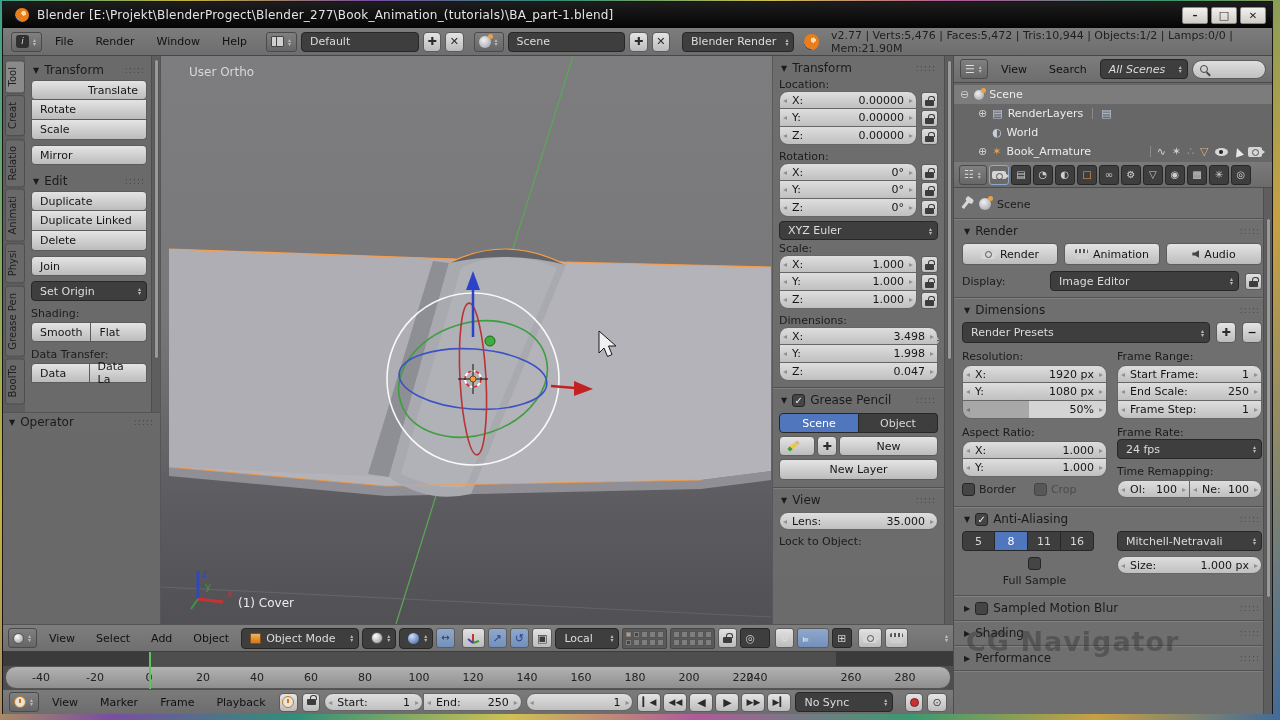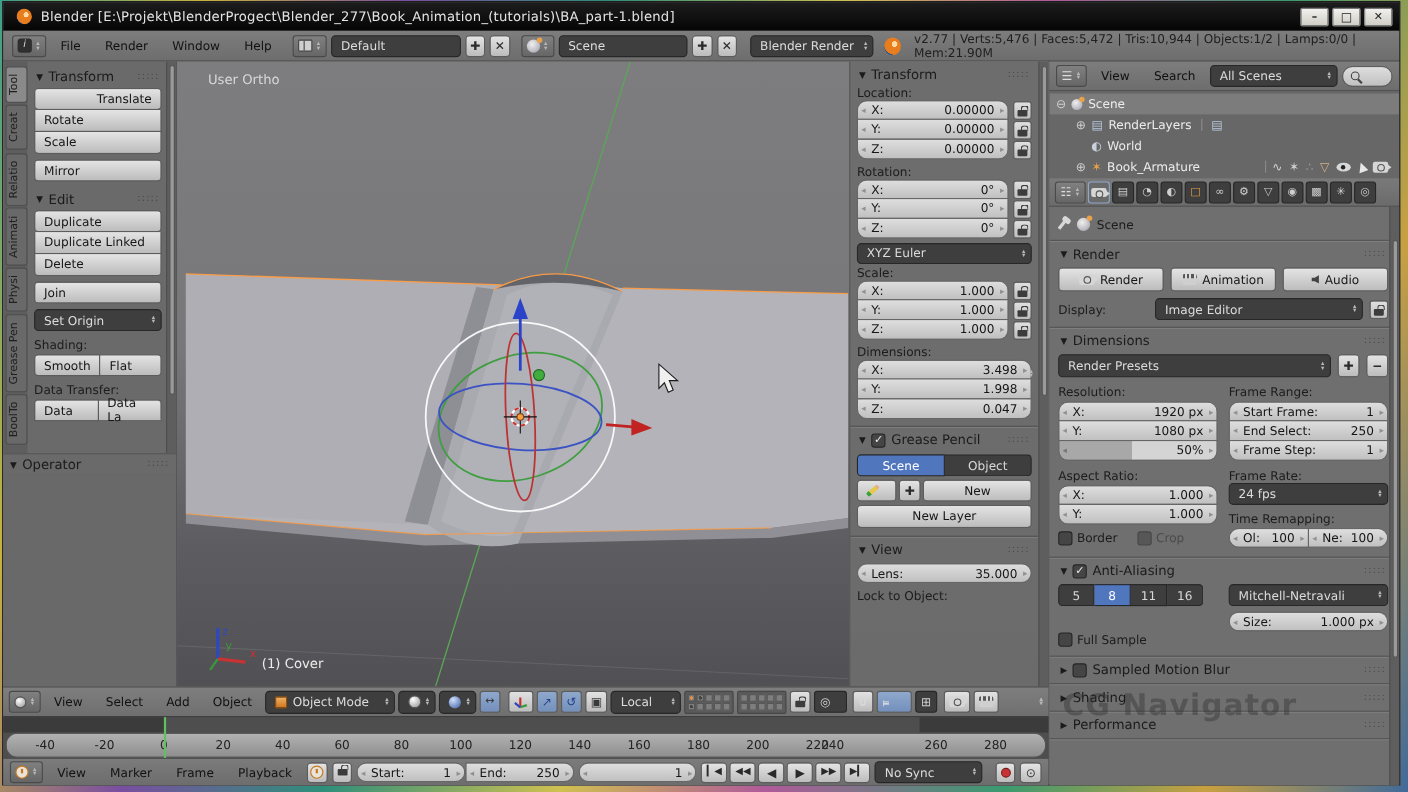--- a/index.html
+++ b/index.html
@@ -695,21 +695,21 @@
       </div>
     </div>
 
     <div class="rightcol">
       <div class="outliner-header">
         <span class="editorbtn darr">
           <span class="glyph" style="color:#dcdcdc;">☰</span>
           </span>
         <span class="menuitem">View</span>
         <span class="menuitem">Search</span>
-        <span class="dark darr" style="height:20px;width:116px;">
+        <span class="dark darr" style="height:20px;width:88px;font-style:italic;">
           <span>All Scenes</span>
           </span>
         <span class="searchpill">
           <span class="i-mag"></span>
           </span>
       </div>
       <div class="outliner">
         <div class="ol-row sel">
           <span class="glyph" style="font-size:11px;">⊖</span>
           <span class="i-scene3" style="width:10px;height:10px;"></span>
@@ -850,21 +850,21 @@
             </div>
           </div>
           <div>
             <div class="hlabel">Frame Range:</div>
             <div class="stack" style="margin-top:2px;">
               <div class="nf">
                   <span>Start Frame:</span>
                   <span>1</span>
                 </div>
               <div class="nf">
-                  <span>End Select:</span>
+                  <span>End Scale:</span>
                   <span>250</span>
                 </div>
               <div class="nf">
                   <span>Frame Step:</span>
                   <span>1</span>
                 </div>
             </div>
           </div>
         </div>
         <div class="grid2" style="margin-top:7px;">
@@ -921,21 +921,21 @@
               <div class="sel">
                   <span>8</span>
                 </div>
               <div>
                   <span>11</span>
                 </div>
               <div>
                   <span>16</span>
                 </div>
             </div>
-            <div class="row" style="margin-top:24px;gap:4px;">
+            <div class="row" style="margin-top:6px;gap:4px;flex-direction:column;">
               <span class="chk"></span>
               <span class="hlabel">Full Sample</span>
             </div>
           </div>
           <div>
             <div class="dark darr" style="height:20px;">
                 <span>Mitchell-Netravali</span>
               </div>
             <div class="nf" style="margin-top:5px;">
                 <span>Size:</span>

